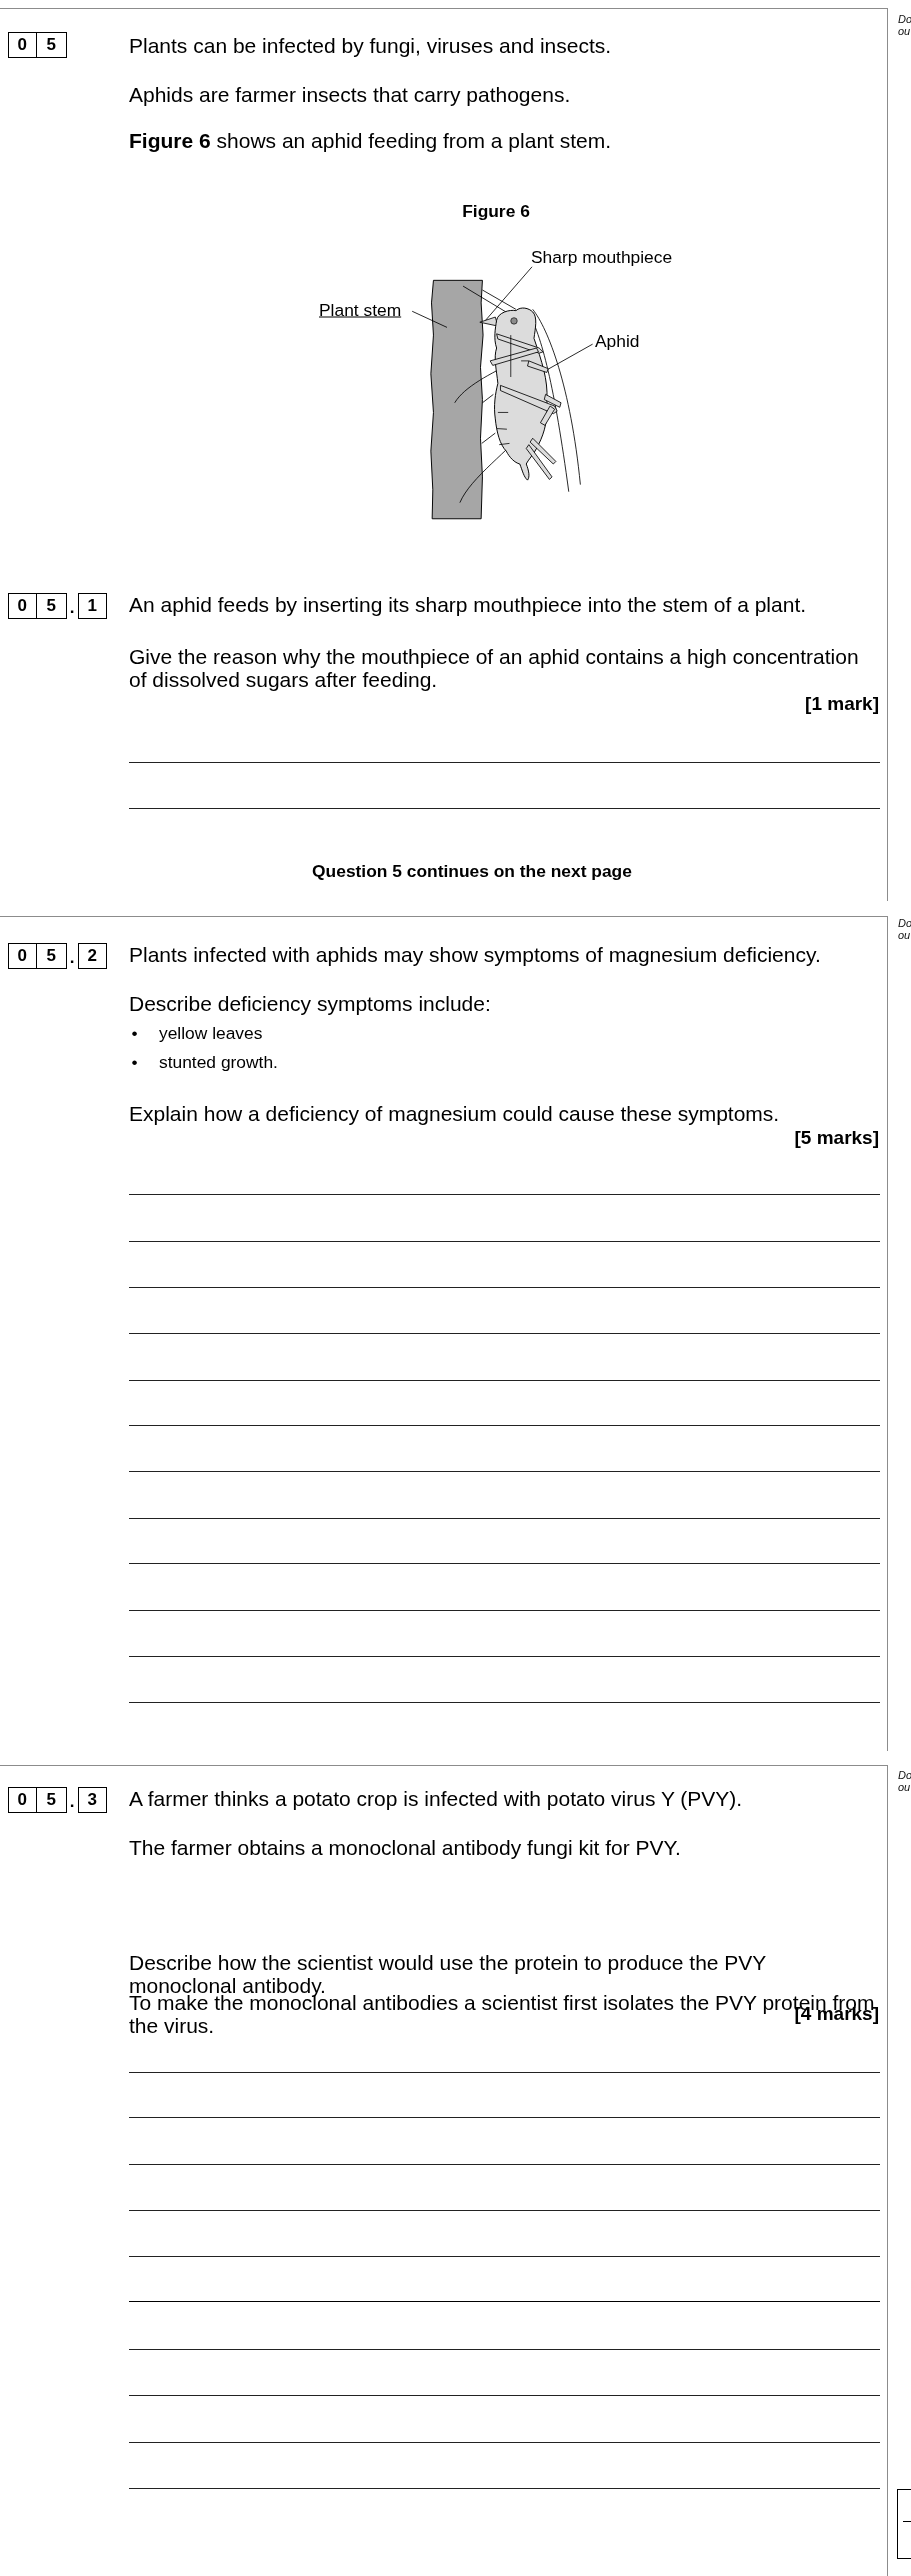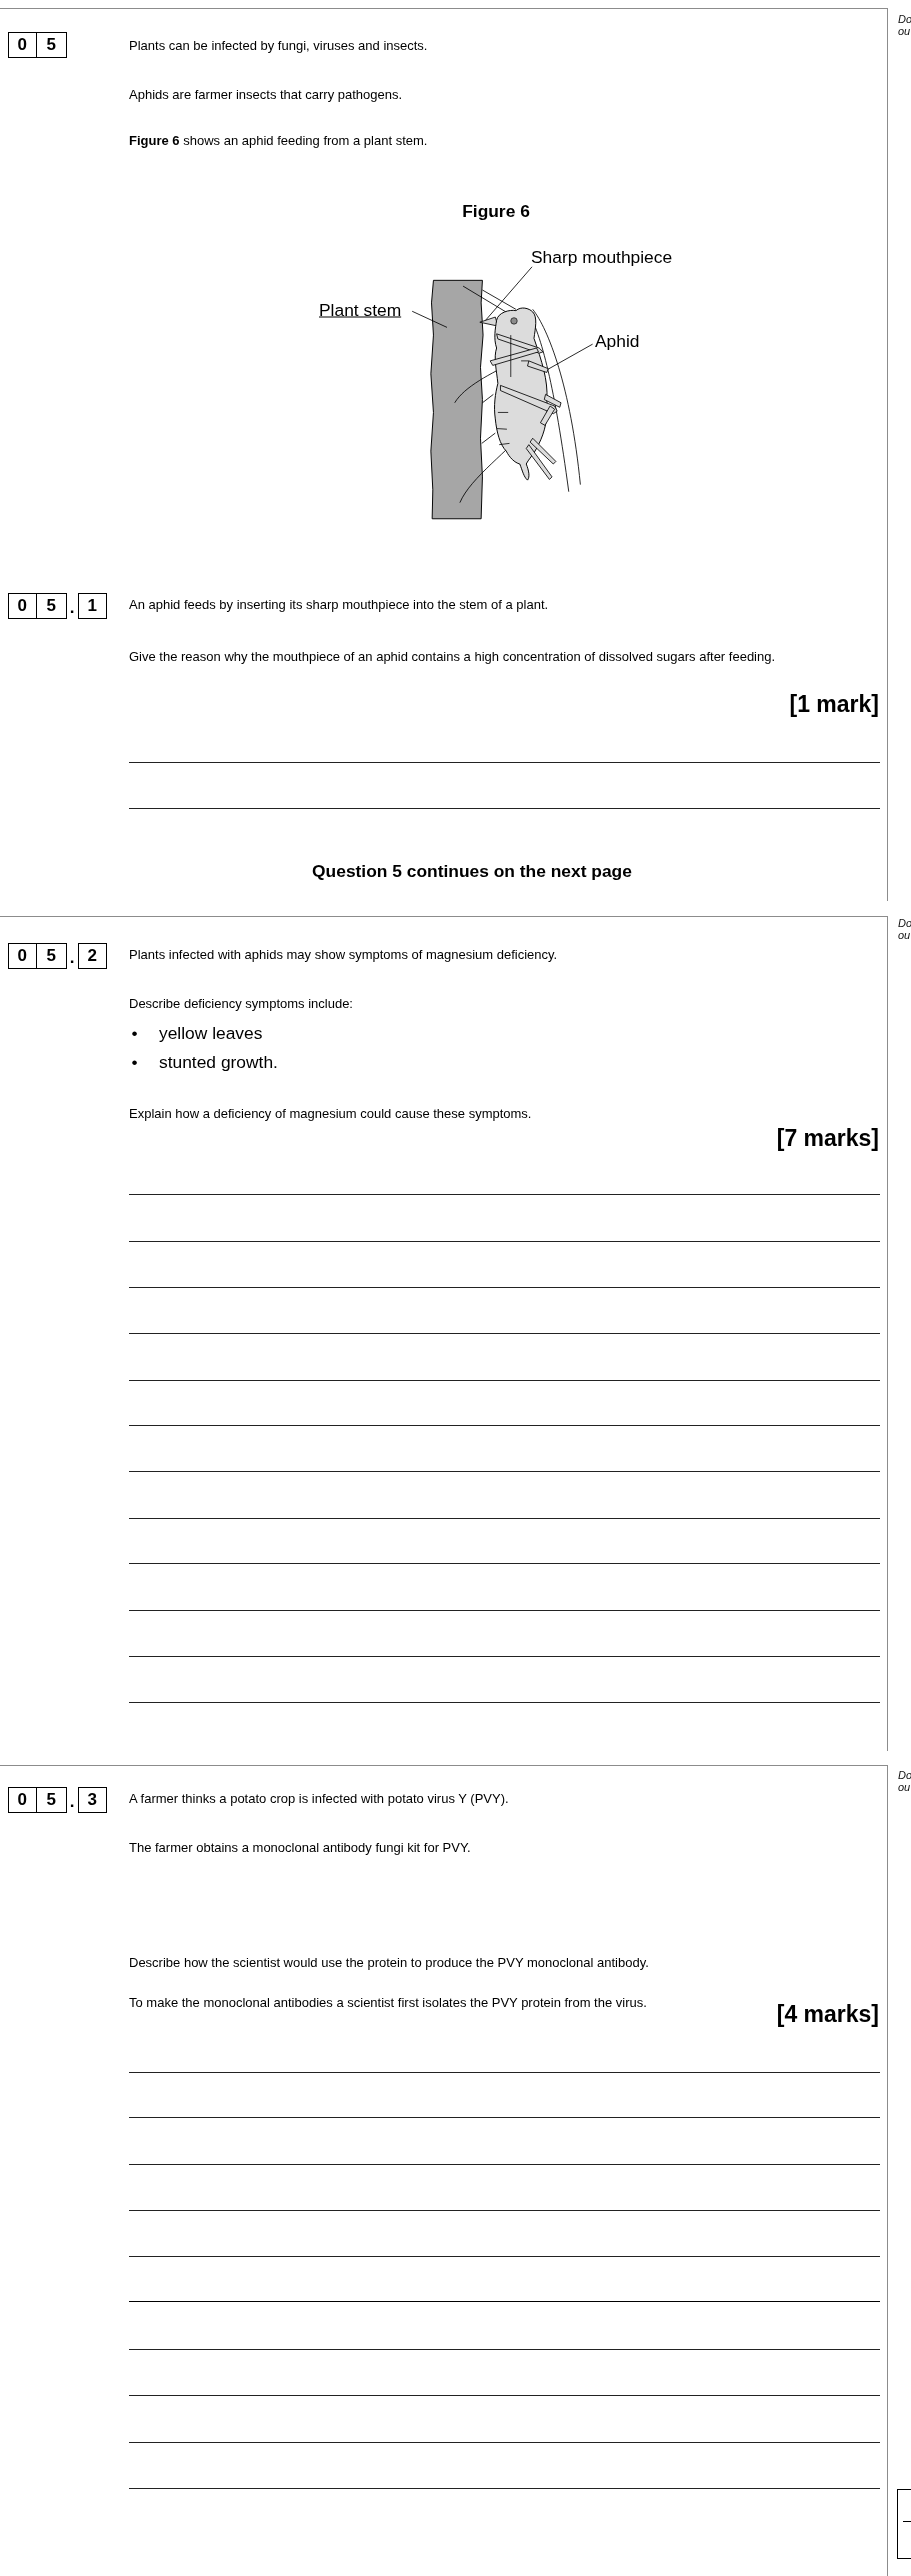--- a/index.html
+++ b/index.html
@@ -16,24 +16,24 @@
   }
   .qbox { position: absolute; display: flex; align-items: center; }
   .qcell {
     width: 29px; height: 26px; border: 1.3px solid #000; box-sizing: border-box;
     display: flex; align-items: center; justify-content: center;
     font-weight: bold; font-size: 17px;
   }
   .qcell + .qcell { border-left: none; width: 30px; }
   .qdot { width: 11px; font-weight: bold; font-size: 17px; text-align: center; line-height: 26px; padding-top: 3.9px; box-sizing: border-box; }
   .qcell.sub { border-left: 1.3px solid #000; }
-  .txt { position: absolute; left: 129px; font-size: 13px; line-height: 22px; white-space: nowrap; transform: translateY(-50%); }
+  .txt { position: absolute; left: 129px; font-size: 21px; line-height: 22px; white-space: nowrap; transform: translateY(-50%); }
   .txt.wrap { white-space: normal; width: 748px; line-height: 22.6px; transform: none; }
   .bold { font-weight: bold; }
-  .marks { position: absolute; right: 33px; font-size: 23px; font-weight: bold; transform: translateY(-50%); white-space: nowrap; }
+  .marks { position: absolute; right: 33px; font-size: 19px; font-weight: bold; transform: translateY(-50%); white-space: nowrap; }
   .center-text { position: absolute; left: 0; width: 888px; text-align: center; font-size: 17.4px; font-weight: bold; transform: translateY(-50%); padding-left: 28px; }
   .answer-line { position: absolute; left: 129px; width: 751px; height: 0; border-top: 1px solid #222; }
   .answer-line.thick { border-top: 1.9px solid #000; }
   .bullet-list { position: absolute; left: 129px; margin: 0; padding: 0; list-style: none; font-size: 17.4px; }
   .bullet-list li { position: absolute; left: 0; white-space: nowrap; transform: translateY(-50%); padding-left: 30px; }
   .bullet-list li::before { content: "\2022"; position: absolute; left: 2.6px; top: 0; font-size: 17.4px; }
   .fig-label { position: absolute; font-size: 17.4px; white-space: nowrap; transform: translateY(-50%); }
   .fig-title { position: absolute; font-size: 17.4px; font-weight: bold; white-space: nowrap; transform: translate(-50%, -50%); }
   .score-box { position: absolute; left: 897px; top: 2489px; width: 26px; height: 70px; border: 1.9px solid #000; box-sizing: border-box; }
   .score-dash { position: absolute; left: 903px; top: 2521px; width: 13px; height: 0; border-top: 1.9px solid #000; }
@@ -126,21 +126,21 @@
   <div class="qdot">.</div>
   <div class="qcell sub">2</div>
 </div>
 <div class="txt" style="top:955px;">Plants infected with aphids may show symptoms of magnesium deficiency.</div>
 <div class="txt" style="top:1004px;">Describe deficiency symptoms include:</div>
 <ul class="bullet-list" style="top:0;">
   <li style="top:1033px;">yellow leaves</li>
   <li style="top:1062px;">stunted growth.</li>
 </ul>
 <div class="txt" style="top:1114px;">Explain how a deficiency of magnesium could cause these symptoms.</div>
-<div class="marks" style="top:1138px;">[7 marks]</div>
+<div class="marks" style="top:1138px;">[5 marks]</div>
 
 <div class="answer-line" style="top:1194px;"></div>
 <div class="answer-line" style="top:1241px;"></div>
 <div class="answer-line" style="top:1287px;"></div>
 <div class="answer-line" style="top:1333px;"></div>
 <div class="answer-line" style="top:1380px;"></div>
 <div class="answer-line" style="top:1425px;"></div>
 <div class="answer-line" style="top:1471px;"></div>
 <div class="answer-line" style="top:1518px;"></div>
 <div class="answer-line" style="top:1563px;"></div>

